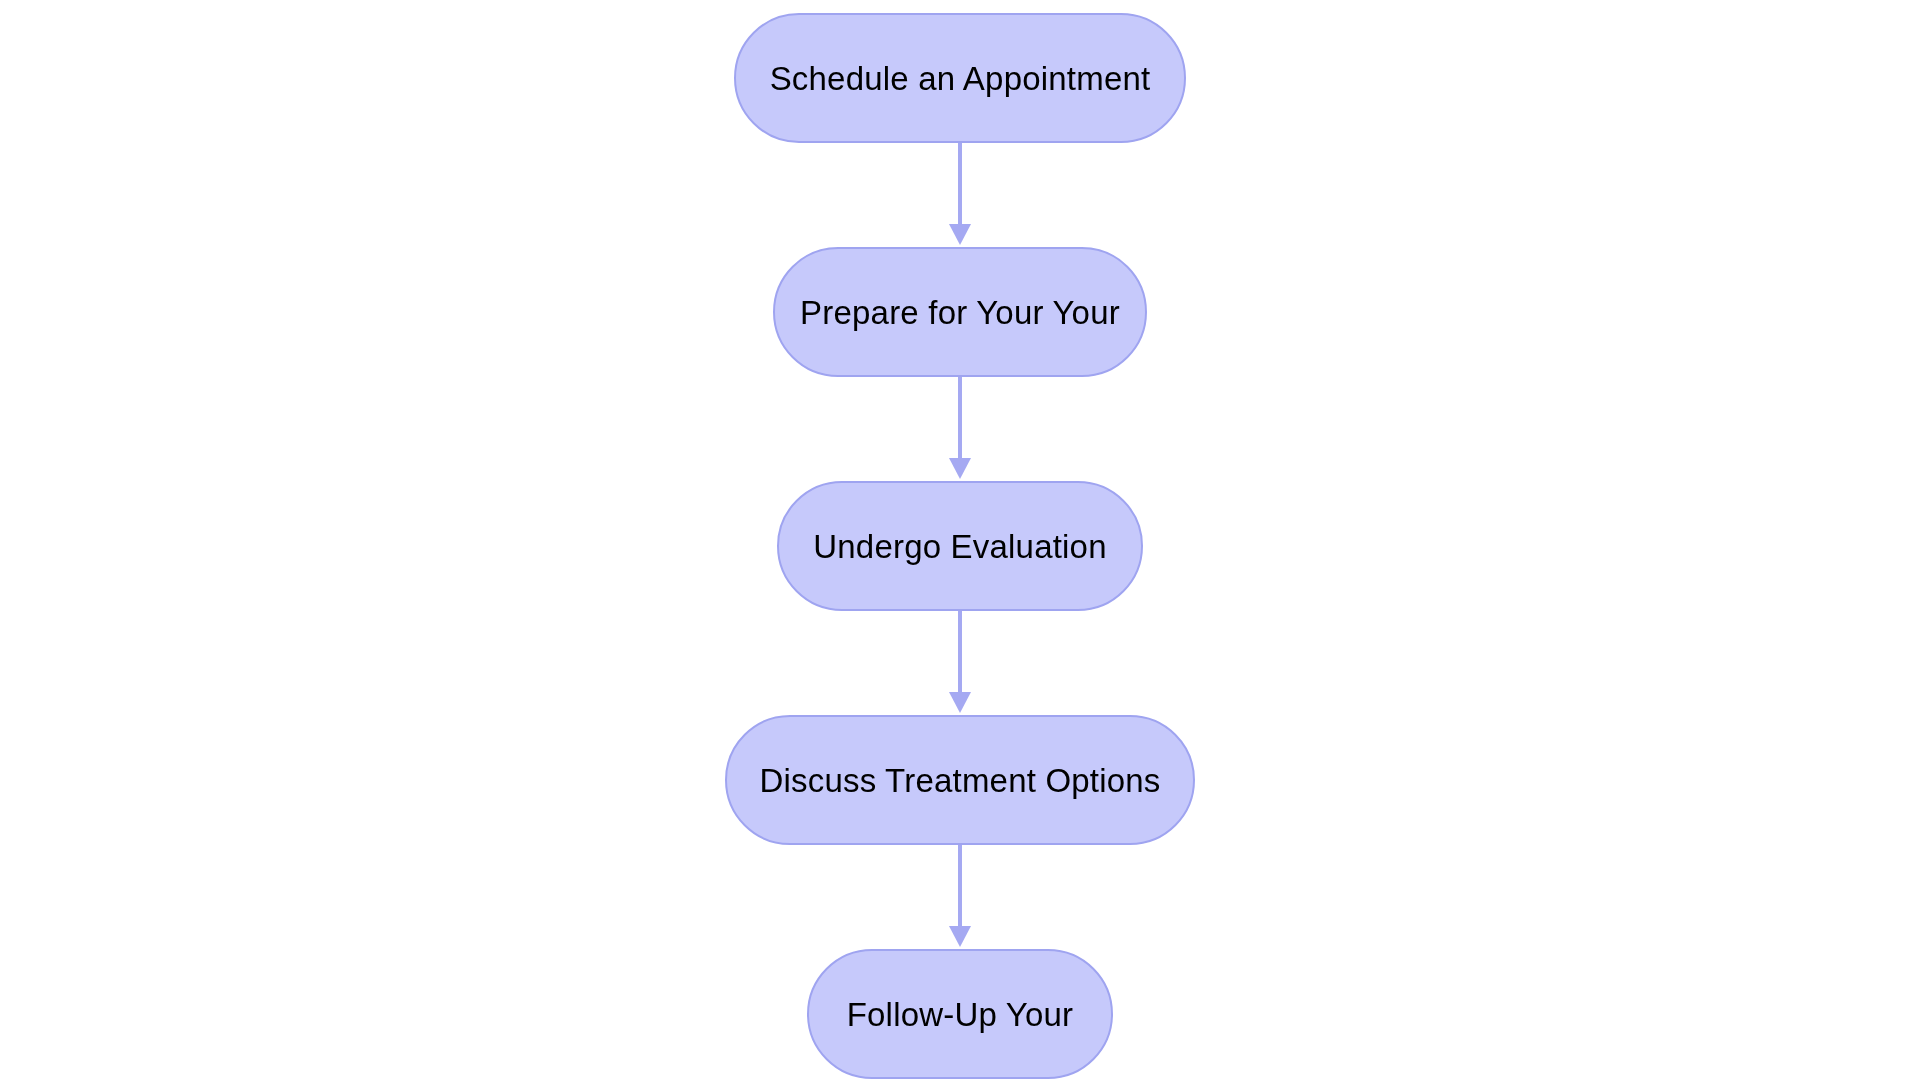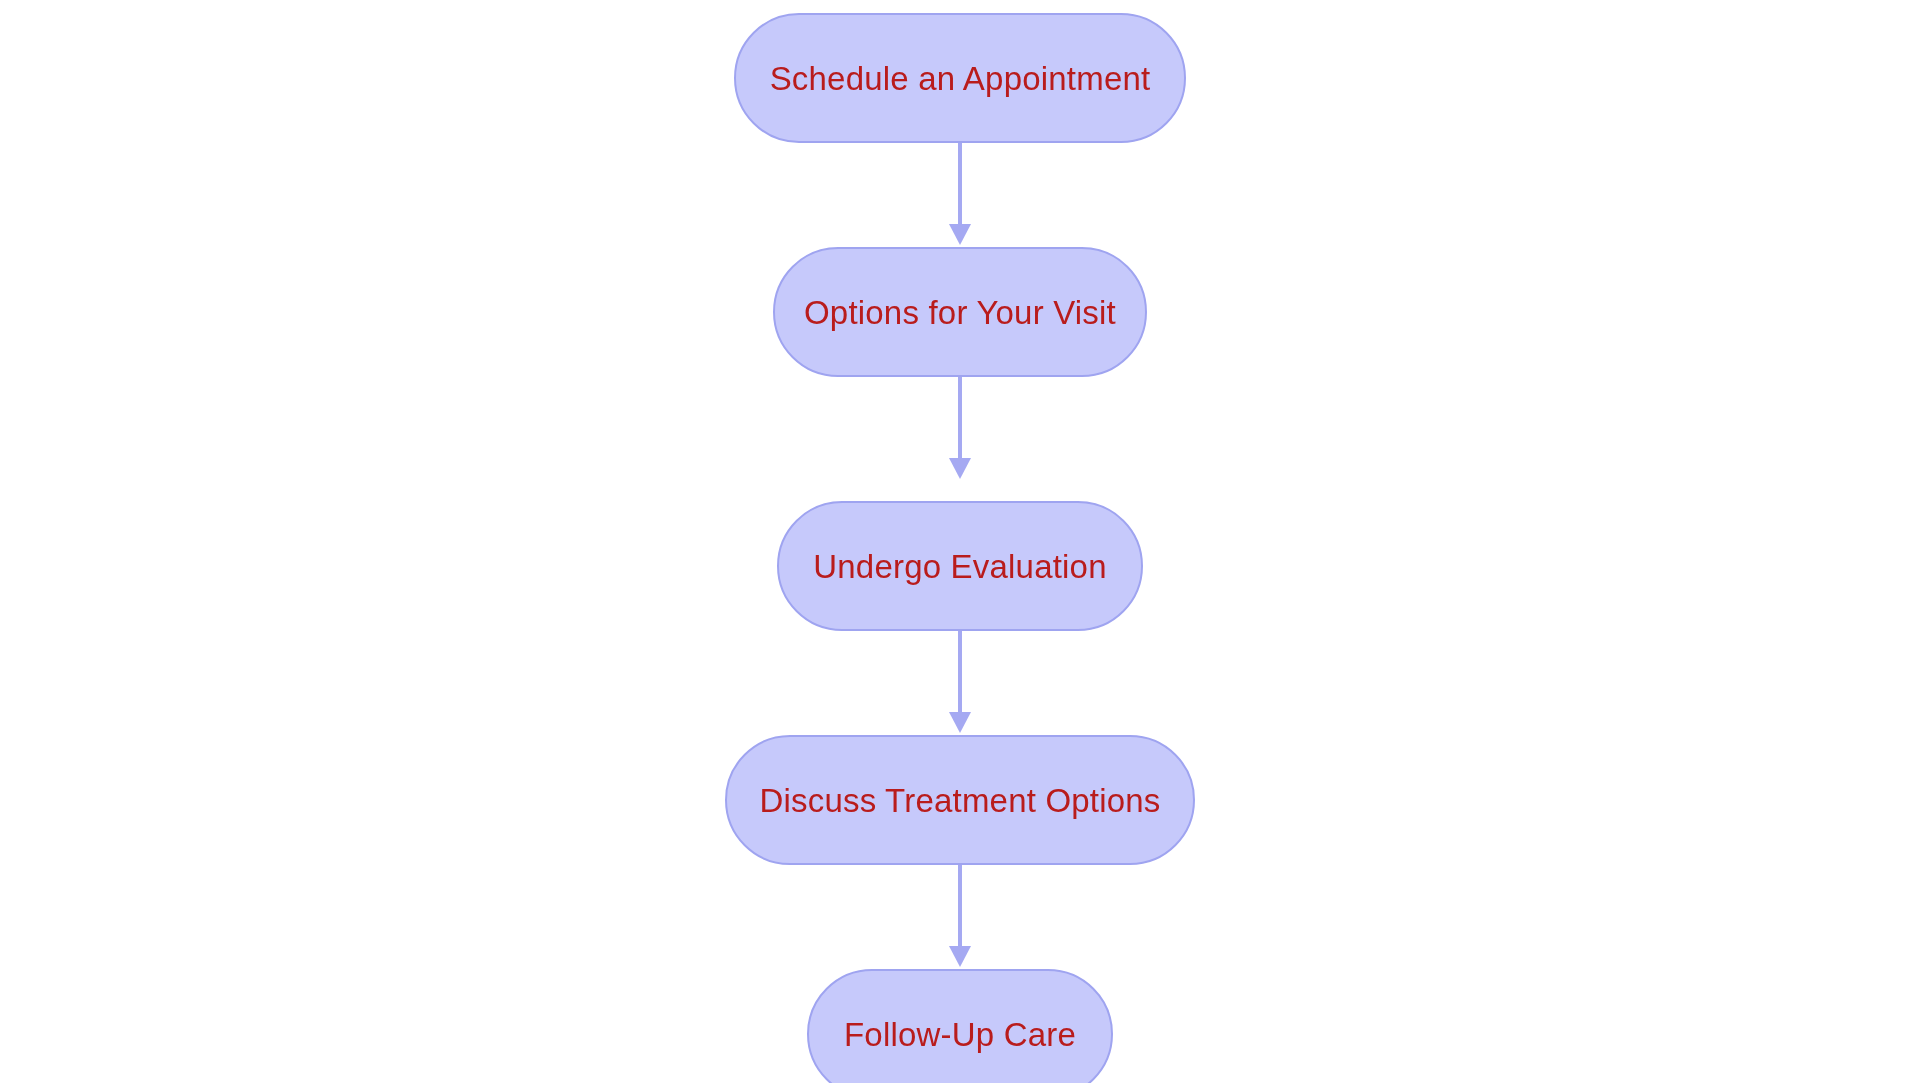--- a/index.html
+++ b/index.html
@@ -42,33 +42,33 @@
     justify-content: center;
     box-sizing: border-box;
     background: #c6c9fb;
     border: 2px solid #9fa4f0;
     border-radius: 9999px;
     height: 130px;
     flex: 0 0 auto;
   }
 
   .node-label {
-    color: #b91c1c;
+    color: #000000;
     font-size: 33px;
     font-weight: 400;
     letter-spacing: 0.2px;
     white-space: nowrap;
     line-height: 1;
     font-family: "Liberation Sans", "DejaVu Sans", sans-serif;
   }
 
   
   .node-w-0 { width: 452px; }
   .node-w-1 { width: 374px; }
-  .node-w-2 { width: 366px; margin-top: 20px; }
+  .node-w-2 { width: 366px; }
   .node-w-3 { width: 470px; text-align: right; }
   .node-w-4 { width: 306px; }
 
   .connector {
     position: relative;
     width: 34px;
     flex: 0 0 auto;
     display: flex;
     flex-direction: column;
     align-items: center;
@@ -104,21 +104,21 @@
     </div>
 
     <div class="connector connector-0">
       <svg width="34" height="104" viewBox="0 0 34 104" aria-hidden="true">
         <line class="arrow-shaft" x1="17" y1="0" x2="17" y2="83"></line>
         <polygon class="arrow-head" points="6,81 28,81 17,102"></polygon>
       </svg>
     </div>
 
     <div class="node node-w-1">
-      <span class="node-label">Options for Your Visit</span>
+      <span class="node-label">Prepare for Your Your</span>
     </div>
 
     <div class="connector connector-1">
       <svg width="34" height="104" viewBox="0 0 34 104" aria-hidden="true">
         <line class="arrow-shaft" x1="17" y1="0" x2="17" y2="83"></line>
         <polygon class="arrow-head" points="6,81 28,81 17,102"></polygon>
       </svg>
     </div>
 
     <div class="node node-w-2">
@@ -137,17 +137,17 @@
     </div>
 
     <div class="connector connector-3">
       <svg width="34" height="104" viewBox="0 0 34 104" aria-hidden="true">
         <line class="arrow-shaft" x1="17" y1="0" x2="17" y2="83"></line>
         <polygon class="arrow-head" points="6,81 28,81 17,102"></polygon>
       </svg>
     </div>
 
     <div class="node node-w-4">
-      <span class="node-label">Follow-Up Care</span>
+      <span class="node-label">Follow-Up Your</span>
     </div>
 
   </div>
 </div>
 
 </body></html>

